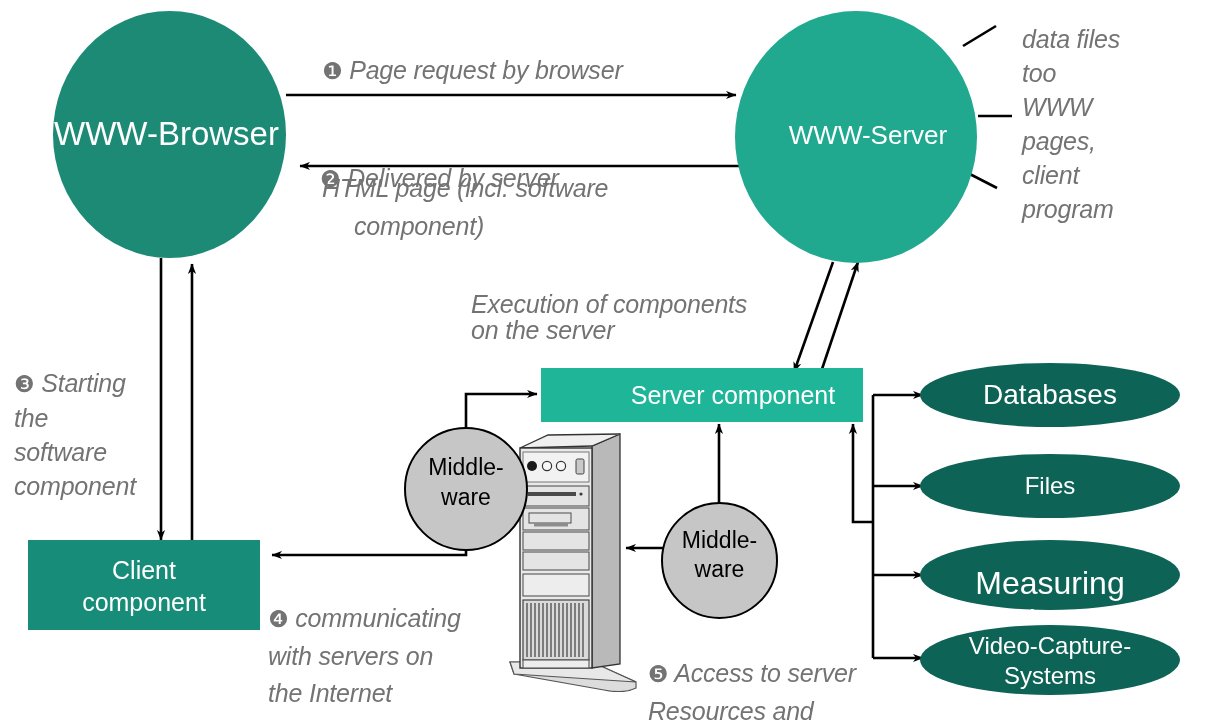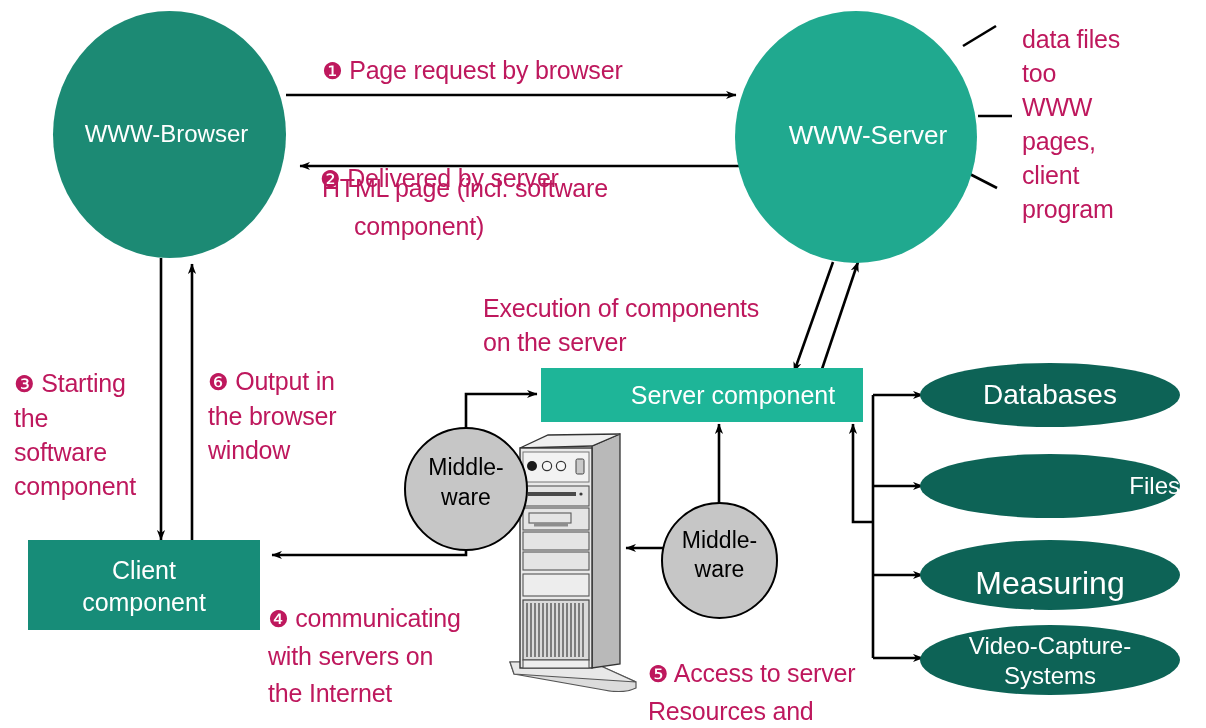--- a/index.html
+++ b/index.html
@@ -18,26 +18,27 @@
   }
   svg.layer {
     position: absolute;
     left: 0;
     top: 0;
     width: 1206px;
     height: 728px;
   }
   .lbl {
     position: absolute;
-    color: #be185d;
+    color: #737373;
     font-family: "Liberation Sans", sans-serif;
     font-size: 25px;
     line-height: 31px;
     white-space: pre-line;
     letter-spacing: -0.2px;
+    font-style: italic;
   }
   .node-text {
     position: absolute;
     color: #ffffff;
     font-family: "Liberation Sans", sans-serif;
     text-align: center;
     white-space: pre-line;
     pointer-events: none;
   }
   .bignum {
@@ -86,21 +87,21 @@
 
       <path d="M873,522 L853,522 L853,424" marker-end="url(#ah)"></path>
 
       <line x1="963" y1="46" x2="996" y2="26"></line>
       <line x1="978" y1="116" x2="1012" y2="116"></line>
       <line x1="962" y1="170" x2="997" y2="188"></line>
     </g>
   </svg>
 
   <div style="position:absolute; left:53px; top:11px; width:233px; height:247px; border-radius:50%; background:#1c8a74;"></div>
-  <div class="node-text" style="left:53px; top:119px; width:227px; font-size:24px; line-height:30px;">WWW-Browser</div>
+  <div class="node-text" style="left:53px; top:119px; width:227px; font-size:33px; line-height:30px;">WWW-Browser</div>
 
   <div style="position:absolute; left:735px; top:11px; width:242px; height:252px; border-radius:50%; background:#20a98f;"></div>
   <div class="node-text" style="left:735px; top:120px; width:266px; font-size:26px; line-height:30px;">WWW-Server</div>
 
   <div style="position:absolute; left:28px; top:540px; width:232px; height:90px; background:#178c78;"></div>
   <div class="node-text" style="left:28px; top:554px; width:232px; font-size:25px; line-height:32px;">Client
 component</div>
 
   <div style="position:absolute; left:541px; top:368px; width:322px; height:54px; background:#1eb598;"></div>
   <div class="node-text" style="left:541px; top:381px; width:384px; font-size:25px; line-height:28px;">Server component</div>
@@ -158,21 +159,21 @@
 ware</div>
 
   <div style="position:absolute; left:661px; top:502px; width:117px; height:117px; border-radius:50%; background:#c6c6c6; border:2.4px solid #000; box-sizing:border-box;"></div>
   <div class="node-text" style="left:661px; top:526px; width:117px; font-size:23px; line-height:29px; color:#000;">Middle-
 ware</div>
 
   <div style="position:absolute; left:920px; top:363px; width:260px; height:64px; border-radius:50%; background:#0d6356;"></div>
   <div class="node-text" style="left:920px; top:381px; width:260px; font-size:28px; line-height:28px;">Databases</div>
 
   <div style="position:absolute; left:920px; top:454px; width:260px; height:64px; border-radius:50%; background:#0d6356;"></div>
-  <div class="node-text" style="left:920px; top:472px; width:260px; font-size:24px; line-height:28px;text-align:right;">Files</div>
+  <div class="node-text" style="left:920px; top:472px; width:260px; font-size:24px; line-height:28px;">Files</div>
 
   <div style="position:absolute; left:920px; top:540px; width:260px; height:70px; border-radius:50%; background:#0d6356;"></div>
   <div class="node-text" style="left:920px; top:564px; width:260px; font-size:32px; line-height:38px;">Measuring
 equipment</div>
 
   <div style="position:absolute; left:920px; top:625px; width:260px; height:70px; border-radius:50%; background:#0d6356;"></div>
   <div class="node-text" style="left:920px; top:631px; width:260px; font-size:24px; line-height:30px;text-align:center;">Video-Capture-
 Systems</div>
 
   <div class="lbl" style="left:322px; top:24px; width:420px;">
@@ -192,27 +193,22 @@
 client
 program</div>
 
   <div class="lbl" style="left:14px; top:332px; width:185px; line-height:34px;">
     <span class="bignum">❸</span><span> </span><span>Starting
 the
 software
 component</span>
   </div>
 
-  <div class="lbl" style="left:208px; top:330px; width:195px; line-height:34px;">
-    <span class="bignum">❻</span><span> </span><span>Output in
-the browser
-window</span>
-  </div>
-
-  <div class="lbl" style="left:471px; top:291px; width:370px; line-height:34px;margin-left:12px;">Execution of components
+
+  <div class="lbl" style="left:471px; top:291px; width:370px; line-height:26px;">Execution of components
 on the server</div>
 
   <div class="lbl" style="left:268px; top:563px; width:255px; line-height:37px;">
     <span class="bignum">❹</span><span> </span><span>communicating
 with servers on
 the Internet</span>
   </div>
 
   <div class="lbl" style="left:648px; top:618px; width:290px; line-height:37px;">
     <span class="bignum">❺</span><span> </span><span>Access to server

